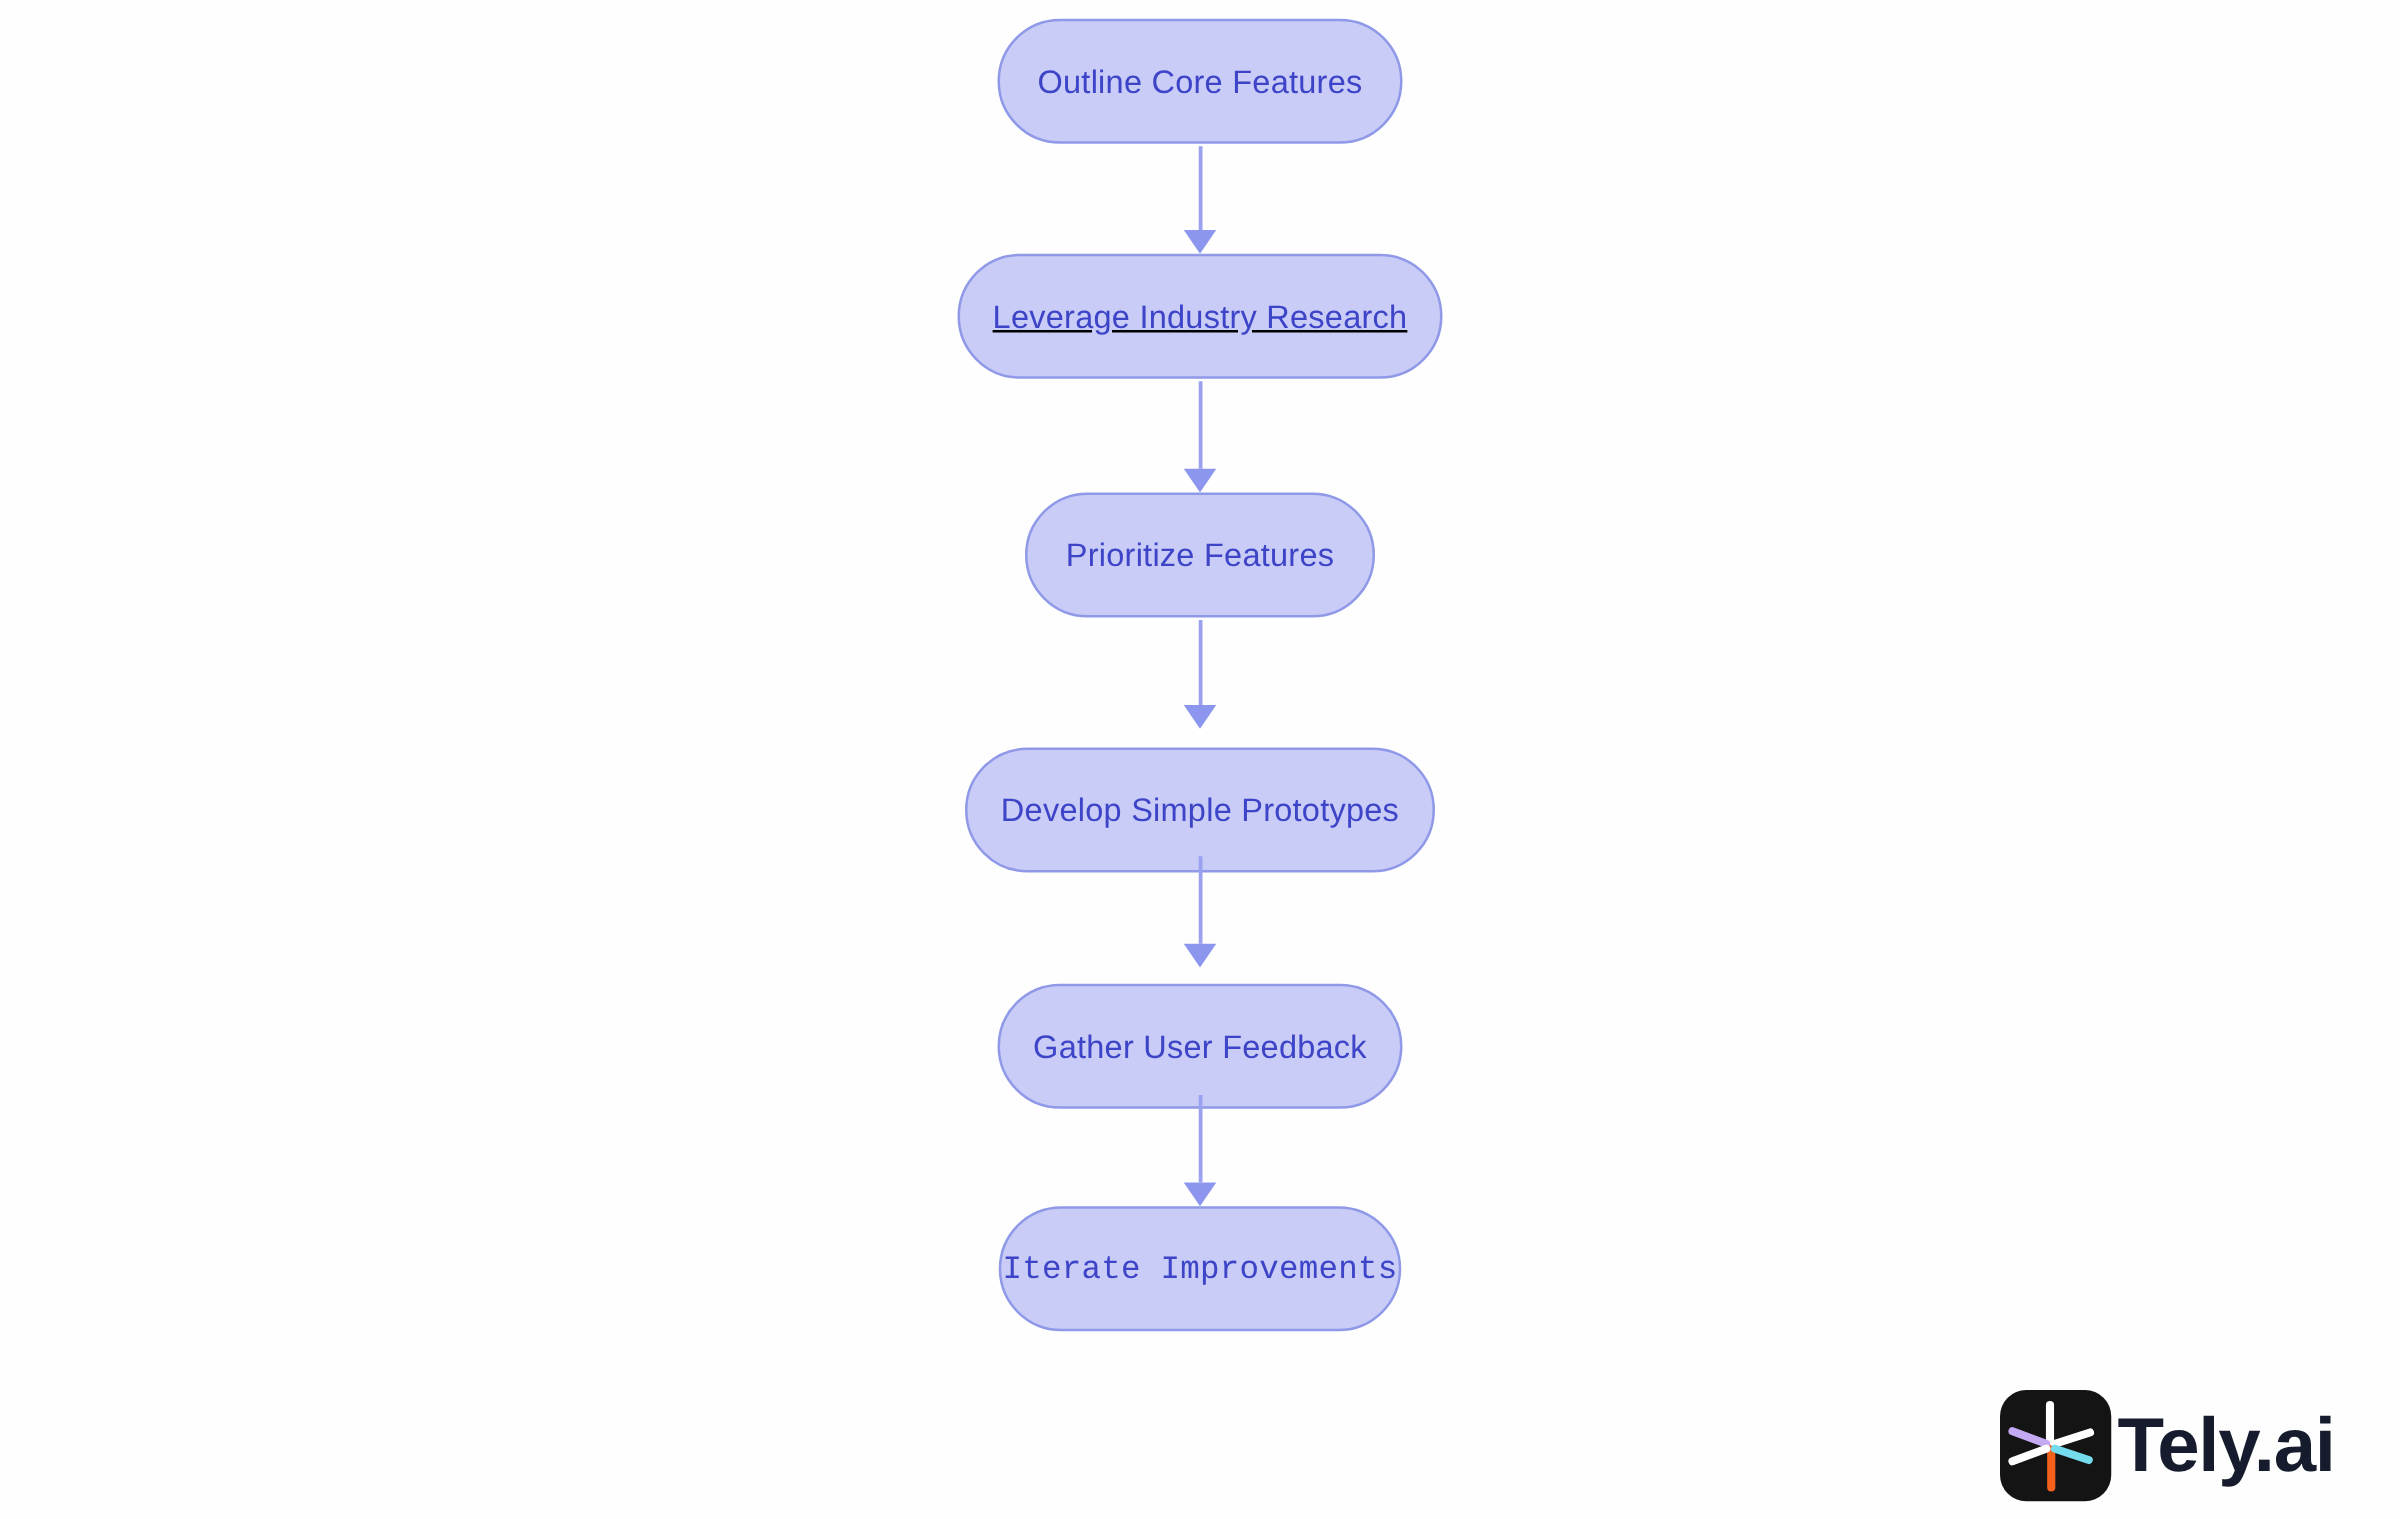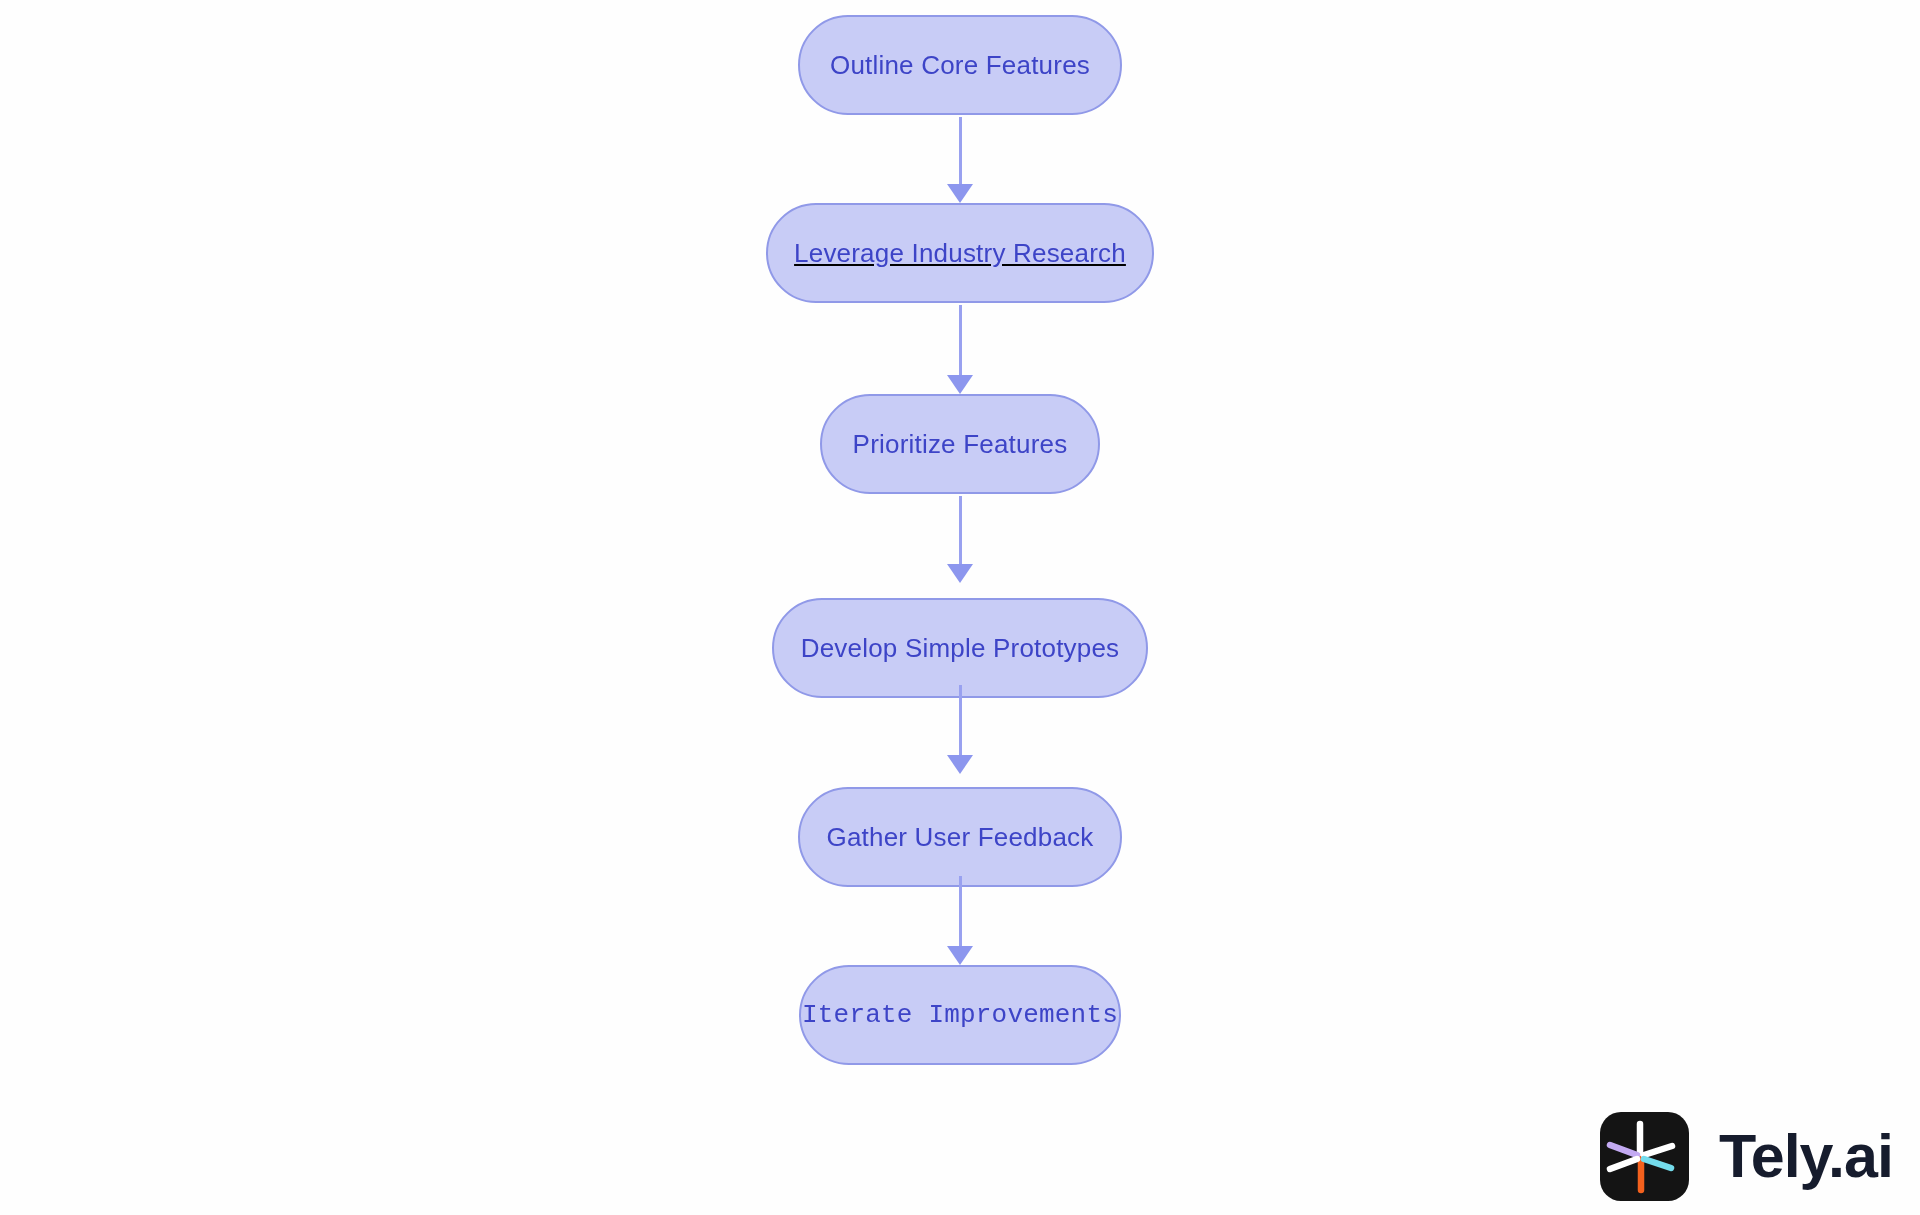--- a/index.html
+++ b/index.html
@@ -56,21 +56,21 @@
     display: flex;
     align-items: center;
   }
   .brand-mark {
     width: 89px; height: 89px;
     background: #141414;
     border-radius: 21px;
     flex: 0 0 auto;
   }
   .brand-text {
-    margin-left: 30px;
+    margin-left: 5px;
     font-size: 61px;
     font-weight: 600;
     color: #161c2d;
     letter-spacing: -1px;
     line-height: 89px;
   }
 </style>
 </head>
 <body>
 

